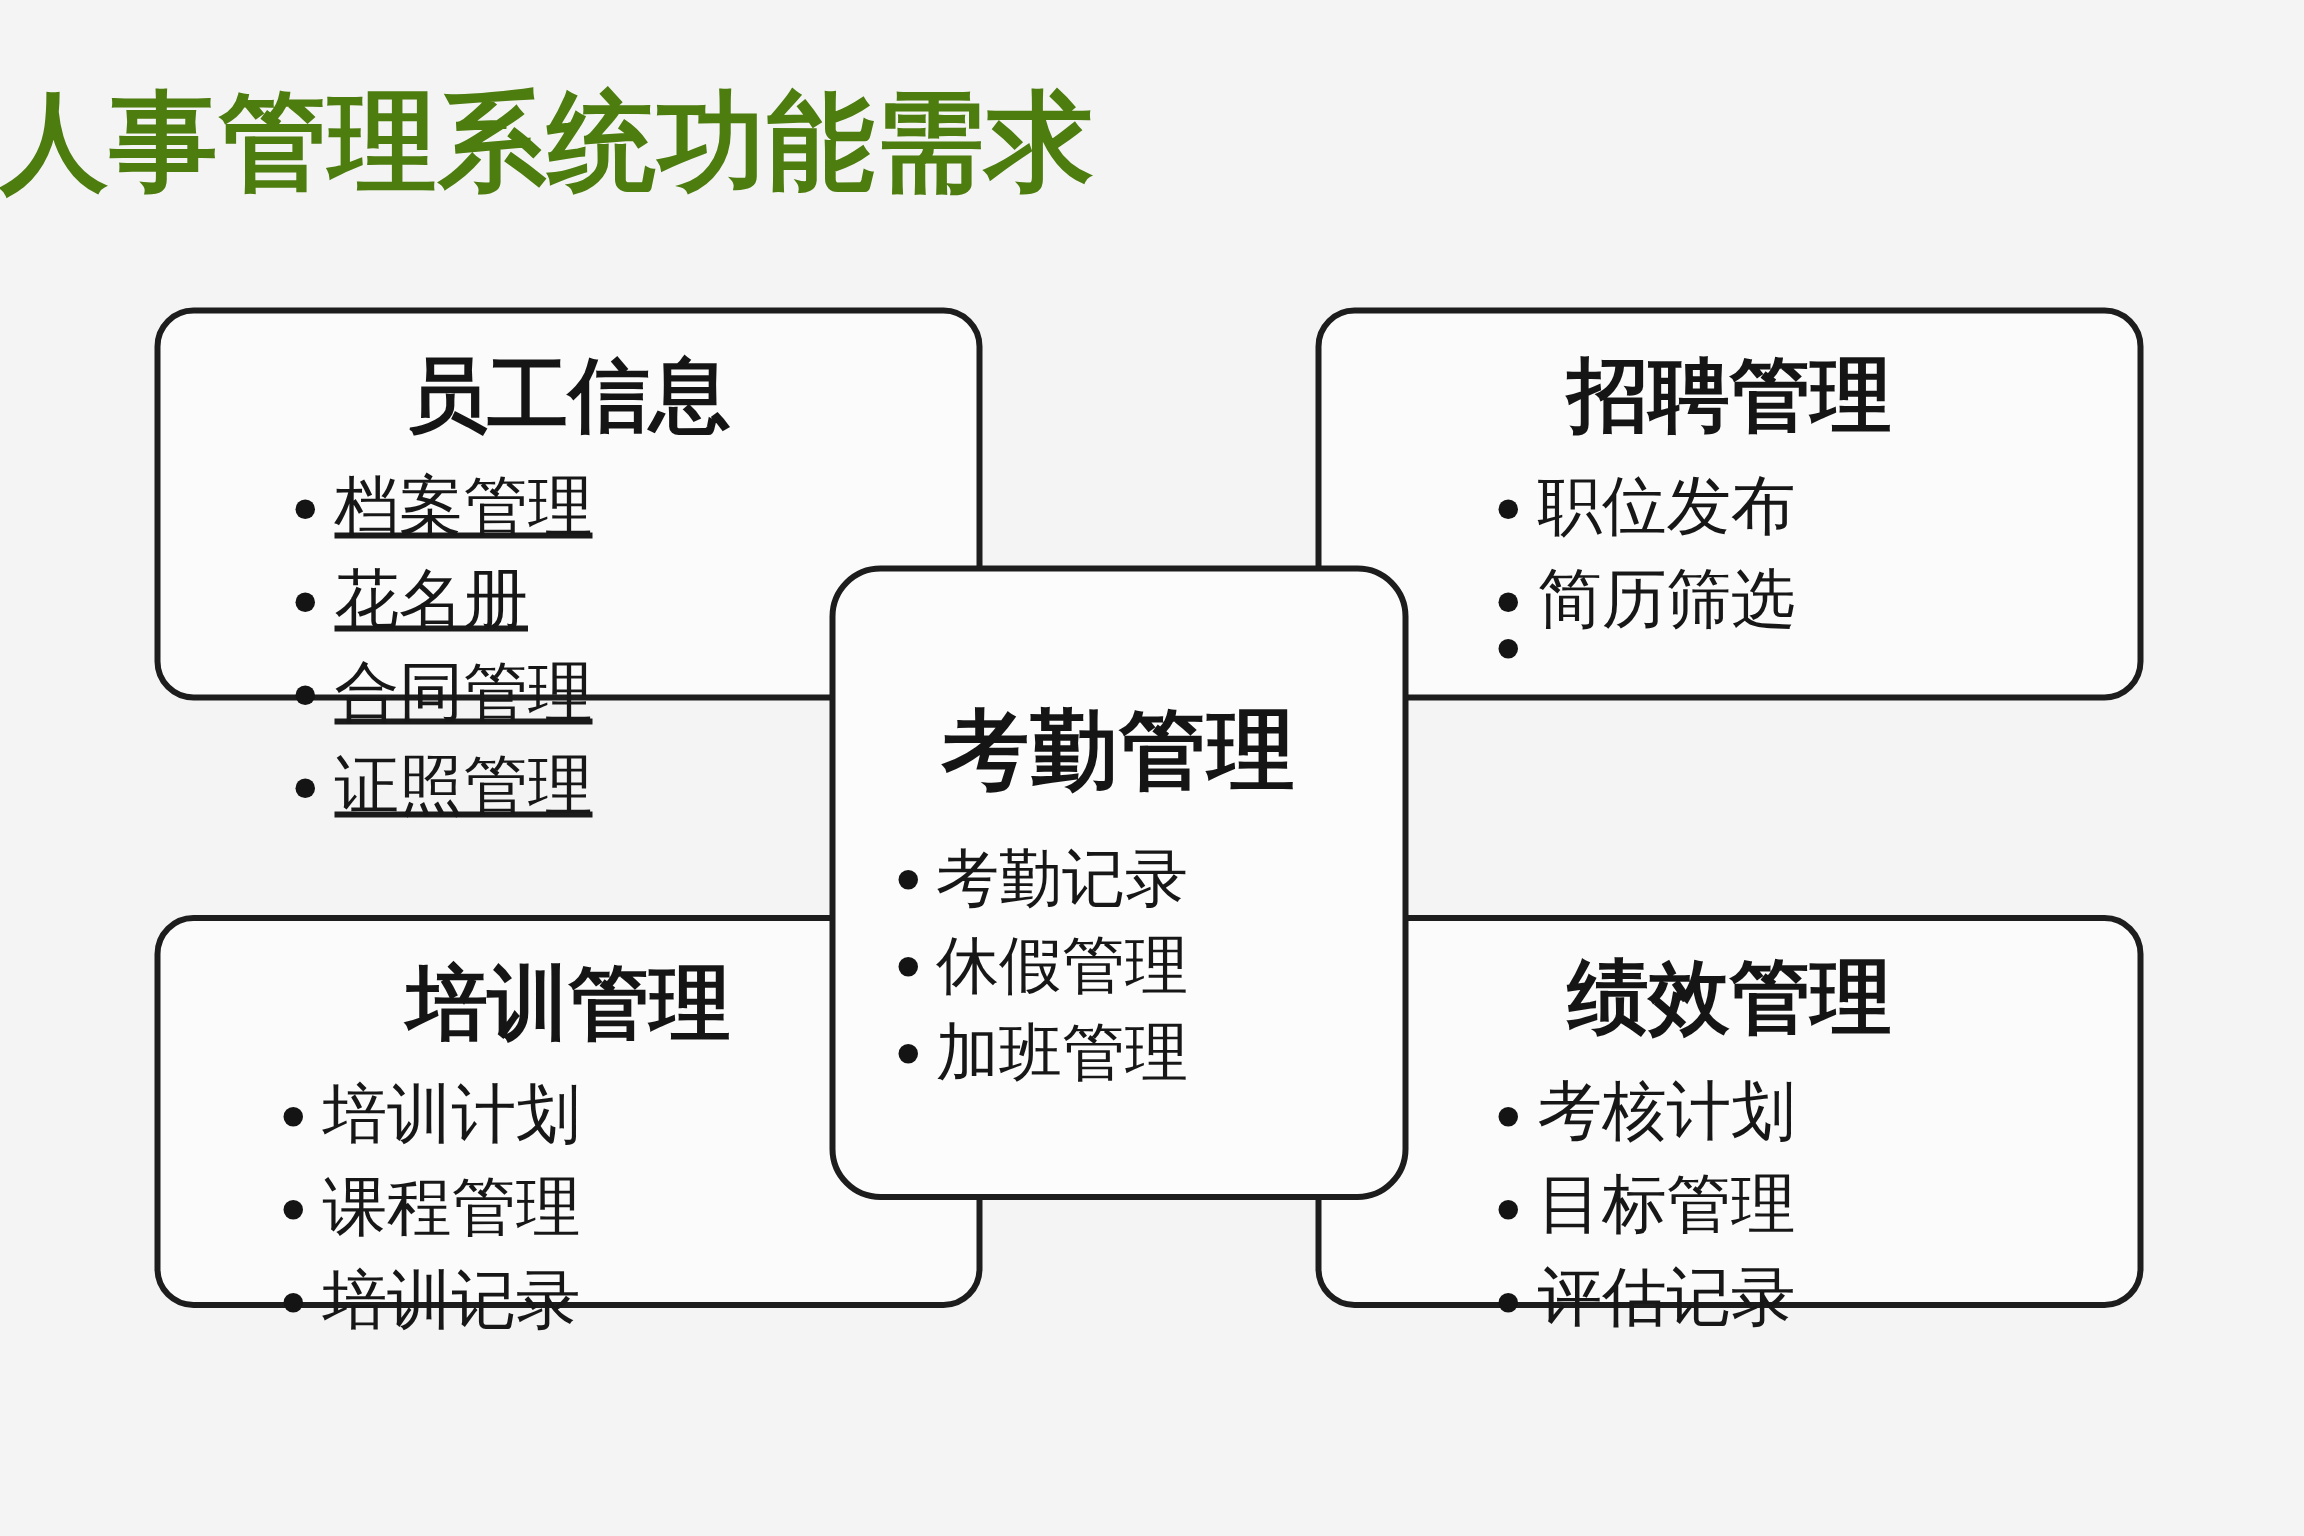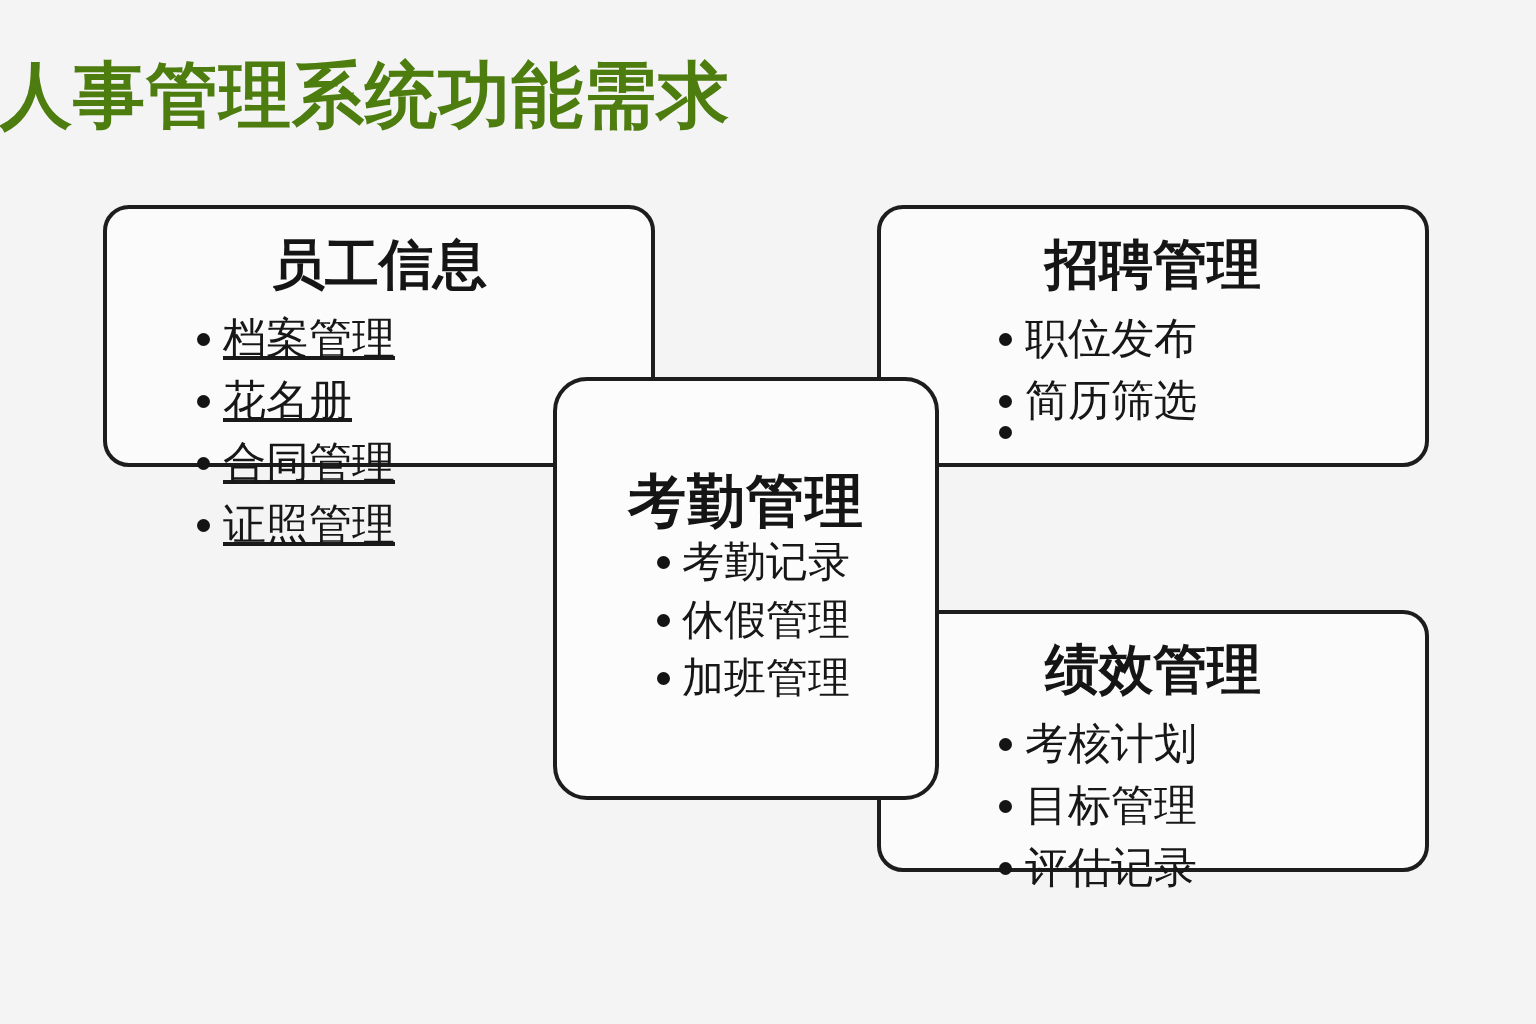--- a/index.html
+++ b/index.html
@@ -83,21 +83,21 @@
     width: 13px;
     height: 13px;
     left: 0;
     top: 50%;
     margin-top: -6px;
   }
 
   #node-employee-info { left: 103px; top: 205px; }
   #node-recruitment   { left: 877px; top: 205px; }
   #node-training      { left: 103px; top: 610px; }
-  #node-performance   { left: 877px; top: 610px; }
+  #node-performance   { left: 877px; top: 610px; font-family: Liberation Mono, monospace; }
 
   
   #node-employee-info .node-list { padding-left: 90px; text-decoration: underline; }
 
   #node-recruitment .node-list { padding-left: 118px; }
   #node-training    .node-list { padding-left: 82px; }
   #node-performance .node-list { padding-left: 118px; }
 
   
   #node-attendance {
@@ -108,22 +108,22 @@
     border-radius: 34px;
     z-index: 5;
     background: #fcfcfc;
   }
   #node-attendance .node-title {
     font-size: 58px;
     margin-top: 88px;
     letter-spacing: 1px;
   }
   #node-attendance .node-list {
-    margin-top: 0;
-    padding-left: 100px;
+    margin-top: 24px;
+    padding-left: 42px;
   }
   #node-attendance .node-list li {
     font-size: 42px;
     padding-left: 25px;
     line-height: 1.38;
   }
   #node-attendance .node-list li .bullet {
     width: 13px;
     height: 13px;
     left: 0;
@@ -150,20 +150,28 @@
 
   <div class="node quad" id="node-recruitment">
     <div class="node-title">招聘管理</div>
     <ul class="node-list">
       <li><span class="bullet"></span><span>职位发布</span></li>
       <li><span class="bullet"></span><span>简历筛选</span></li>
       <li><span class="bullet"></span></li>
     </ul>
   </div>
 
+  <div class="node quad" id="node-training">
+    <div class="node-title">培训管理</div>
+    <ul class="node-list">
+      <li><span class="bullet"></span><span>培训计划</span></li>
+      <li><span class="bullet"></span><span>课程管理</span></li>
+      <li><span class="bullet"></span><span>培训记录</span></li>
+    </ul>
+  </div>
 
   <div class="node quad" id="node-performance">
     <div class="node-title">绩效管理</div>
     <ul class="node-list">
       <li><span class="bullet"></span><span>考核计划</span></li>
       <li><span class="bullet"></span><span>目标管理</span></li>
       <li><span class="bullet"></span><span>评估记录</span></li>
     </ul>
   </div>
 

